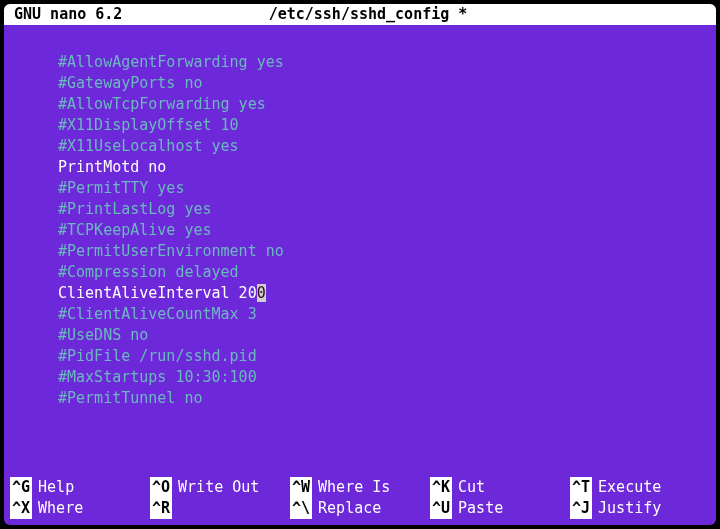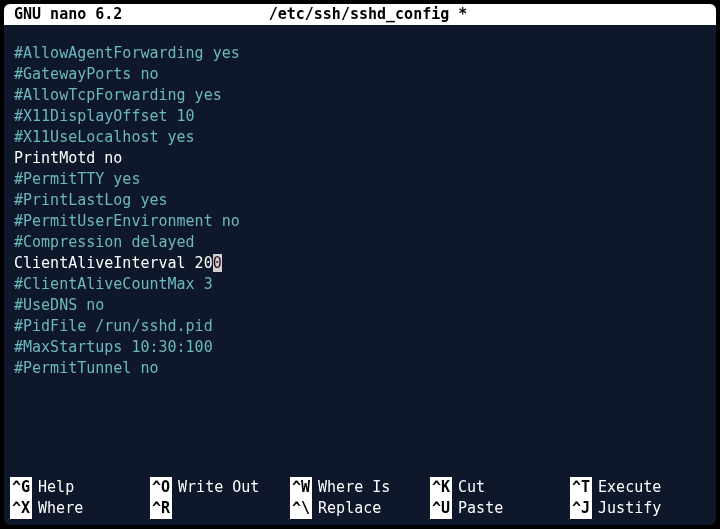--- a/index.html
+++ b/index.html
@@ -9,21 +9,21 @@
     height: 529px;
     overflow: hidden;
     background: #000;
   }
   .term {
     position: relative;
     box-sizing: border-box;
     width: 712px;
     height: 521px;
     margin: 4px;
-    background: #0f172a;
+    background: #6d28d9;
     font-family: "DejaVu Sans Mono", "Liberation Mono", Consolas, monospace;
     font-size: 15px;
     line-height: 21px;
     color: #d0cfcc;
     border-radius: 6px;
     overflow: hidden;
   }
   .titlebar {
     background: #ffffff;
     color: #000;
@@ -39,21 +39,22 @@
     flex: 0 0 auto;
     padding-right: 6px;
   }
   .titlebar .file {
     position: absolute;
     left: 16px; right: 0;
     text-align: center;
     pointer-events: none;
   }
   .lines {
-    padding: 18px 10px 0 10px;
+    padding: 27px 10px 0 10px;
+    margin-left: 44px;
   }
   .ln {
     white-space: pre;
   }
   .comment { color: #6ab9bf; }
   .active  { color: #ffffff; }
   .cursor {
     background: #d0cfcc;
     color: #2e0826;
   }
@@ -95,20 +96,21 @@
 
   <div class="lines" id="lines">
       <div class="ln comment">#AllowAgentForwarding yes</div>
       <div class="ln comment">#GatewayPorts no</div>
       <div class="ln comment">#AllowTcpForwarding yes</div>
       <div class="ln comment">#X11DisplayOffset 10</div>
       <div class="ln comment">#X11UseLocalhost yes</div>
       <div class="ln active">PrintMotd no</div>
       <div class="ln comment">#PermitTTY yes</div>
       <div class="ln comment">#PrintLastLog yes</div>
+      <div class="ln comment">#TCPKeepAlive yes</div>
       <div class="ln comment">#PermitUserEnvironment no</div>
       <div class="ln comment">#Compression delayed</div>
       <div class="ln active"><span>ClientAliveInterval 20</span><span class="cursor">0</span></div>
       <div class="ln comment">#ClientAliveCountMax 3</div>
       <div class="ln comment">#UseDNS no</div>
       <div class="ln comment">#PidFile /run/sshd.pid</div>
       <div class="ln comment">#MaxStartups 10:30:100</div>
       <div class="ln comment">#PermitTunnel no</div>
     </div>
 

